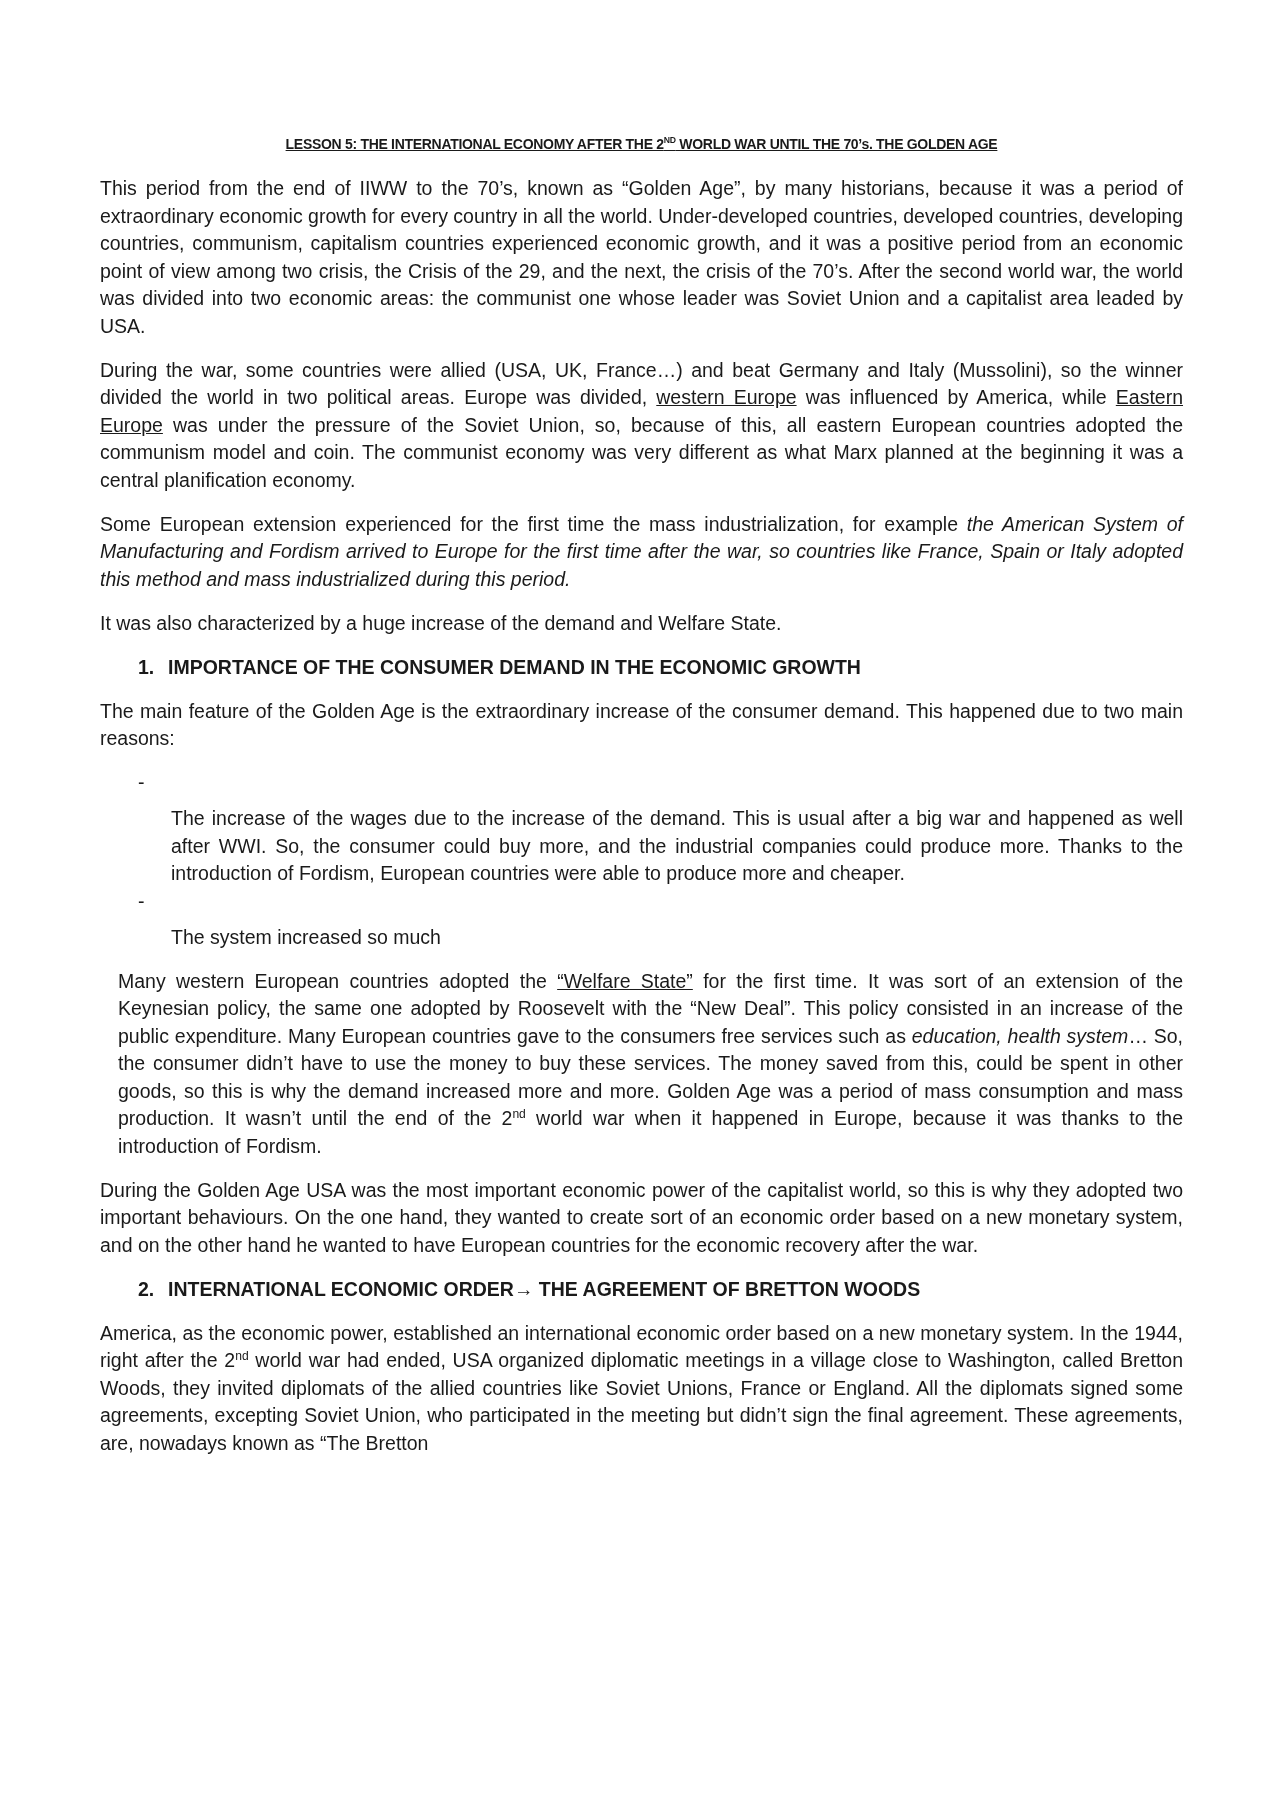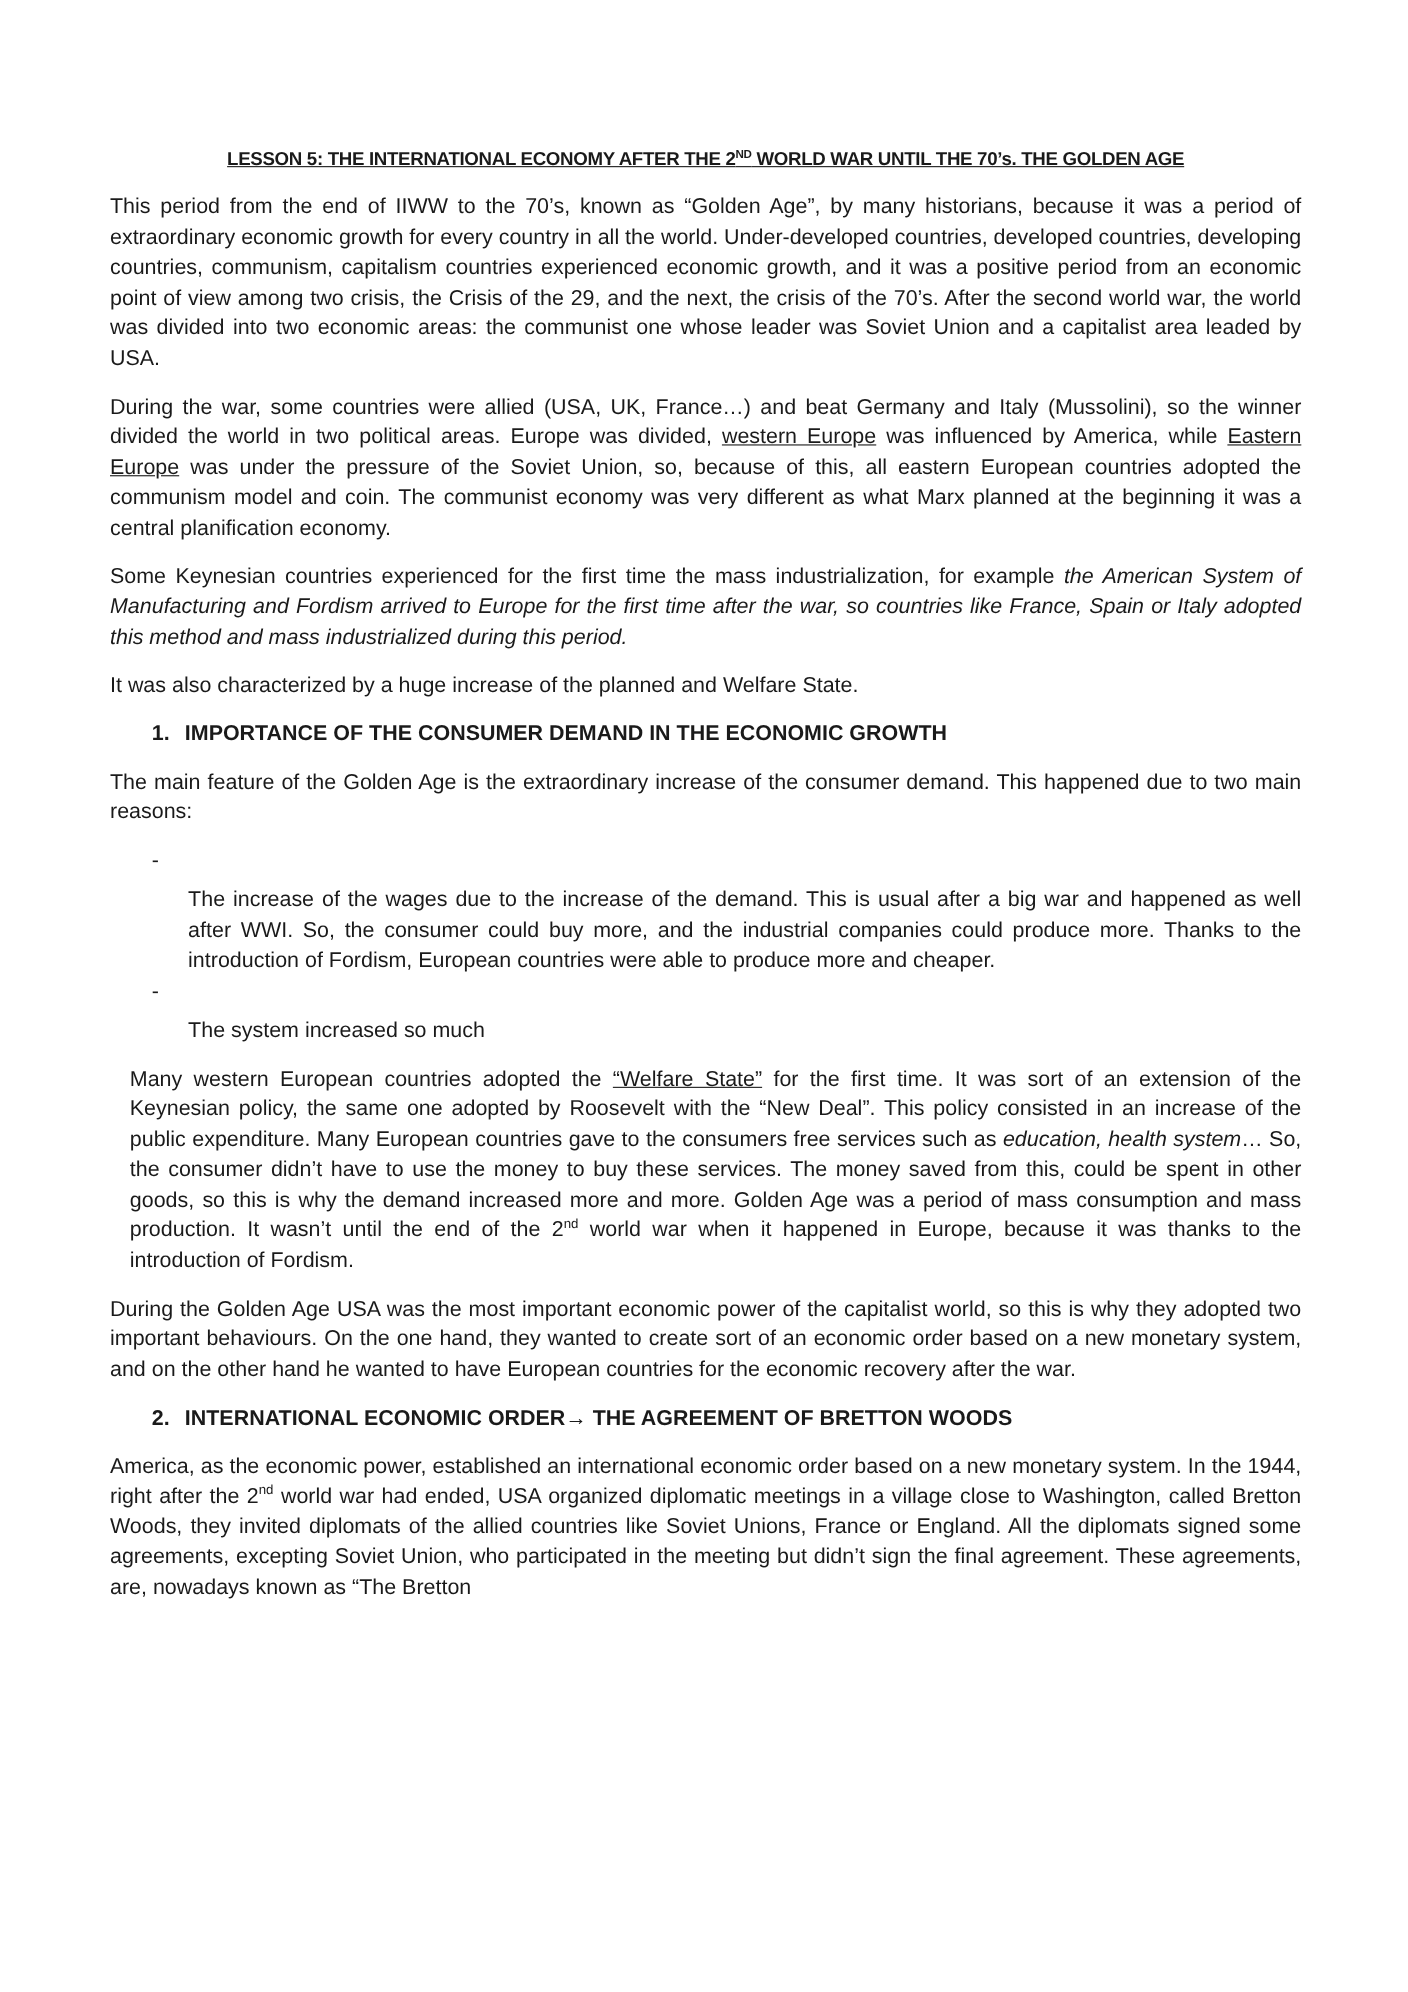--- a/index.html
+++ b/index.html
@@ -14,21 +14,21 @@
     box-sizing: border-box;
     padding: 131px 97px 0 100px;
     background: #ffffff;
     overflow: hidden;
     font-family: "Liberation Sans", sans-serif;
     font-size: 19.5px;
     line-height: 27.5px;
     color: #1a1a1a;
   }
   .doc-title {
-    font-size: 17px;
+    font-size: 14px;
     font-weight: bold;
     text-decoration: underline;
     text-align: center;
     letter-spacing: -0.3px;
     white-space: nowrap;
     margin: 0 0 16.5px 0;
   }
   .para {
     text-align: justify;
     margin: 0 0 16.5px 0;
@@ -74,22 +74,22 @@
   }
 </style>
 </head>
 <body>
 
 <div class="page">
   <h1 class="doc-title"><span>LESSON 5: THE INTERNATIONAL ECONOMY AFTER THE 2</span><sup>ND</sup><span> WORLD WAR UNTIL THE 70’s. THE GOLDEN AGE</span></h1>
   <div id="doc-body">
       <p class="para"><span>This period from the end of IIWW to the 70’s, known as “Golden Age”, by many historians, because it was a period of extraordinary economic growth for every country in all the world. Under-developed countries, developed countries, developing countries, communism, capitalism countries experienced economic growth, and it was a positive period from an economic point of view among two crisis, the Crisis of the 29, and the next, the crisis of the 70’s. After the second world war, the world was divided into two economic areas: the communist one whose leader was Soviet Union and a capitalist area leaded by USA.</span></p>
       <p class="para"><span>During the war, some countries were allied (USA, UK, France…) and beat Germany and Italy (Mussolini), so the winner divided the world in two political areas. Europe was divided, </span><span class="u">western Europe</span><span> was influenced by America, while </span><span class="u">Eastern Europe</span><span> was under the pressure of the Soviet Union, so, because of this, all eastern European countries adopted the communism model and coin. The communist economy was very different as what Marx planned at the beginning it was a central planification economy.</span></p>
-      <p class="para"><span>Some Keynesian countries experienced for the first time the mass industrialization, for example </span><span class="i">the American System of Manufacturing and Fordism arrived to Europe for the first time after the war, so countries like France, Spain or Italy adopted this method and mass industrialized during this period.</span></p>
-      <p class="para"><span>It was also characterized by a huge increase of the planned and Welfare State.</span></p>
+      <p class="para"><span>Some European extension experienced for the first time the mass industrialization, for example </span><span class="i">the American System of Manufacturing and Fordism arrived to Europe for the first time after the war, so countries like France, Spain or Italy adopted this method and mass industrialized during this period.</span></p>
+      <p class="para"><span>It was also characterized by a huge increase of the demand and Welfare State.</span></p>
       <div class="heading">
         <span class="h-num">1.</span>
         <span class="h-text"><span>IMPORTANCE OF THE CONSUMER DEMAND IN THE ECONOMIC GROWTH</span></span>
       </div>
       <p class="para"><span>The main feature of the Golden Age is the extraordinary increase of the consumer demand. This happened due to two main reasons:</span></p>
       <div class="doc-list">
         <div class="list-item">
           <span class="li-marker">-</span>
           <span class="li-text"><span>The increase of the wages due to the increase of the demand. This is usual after a big war and happened as well after WWI. So, the consumer could buy more, and the industrial companies could produce more. Thanks to the introduction of Fordism, European countries were able to produce more and cheaper.</span></span>
         </div>

